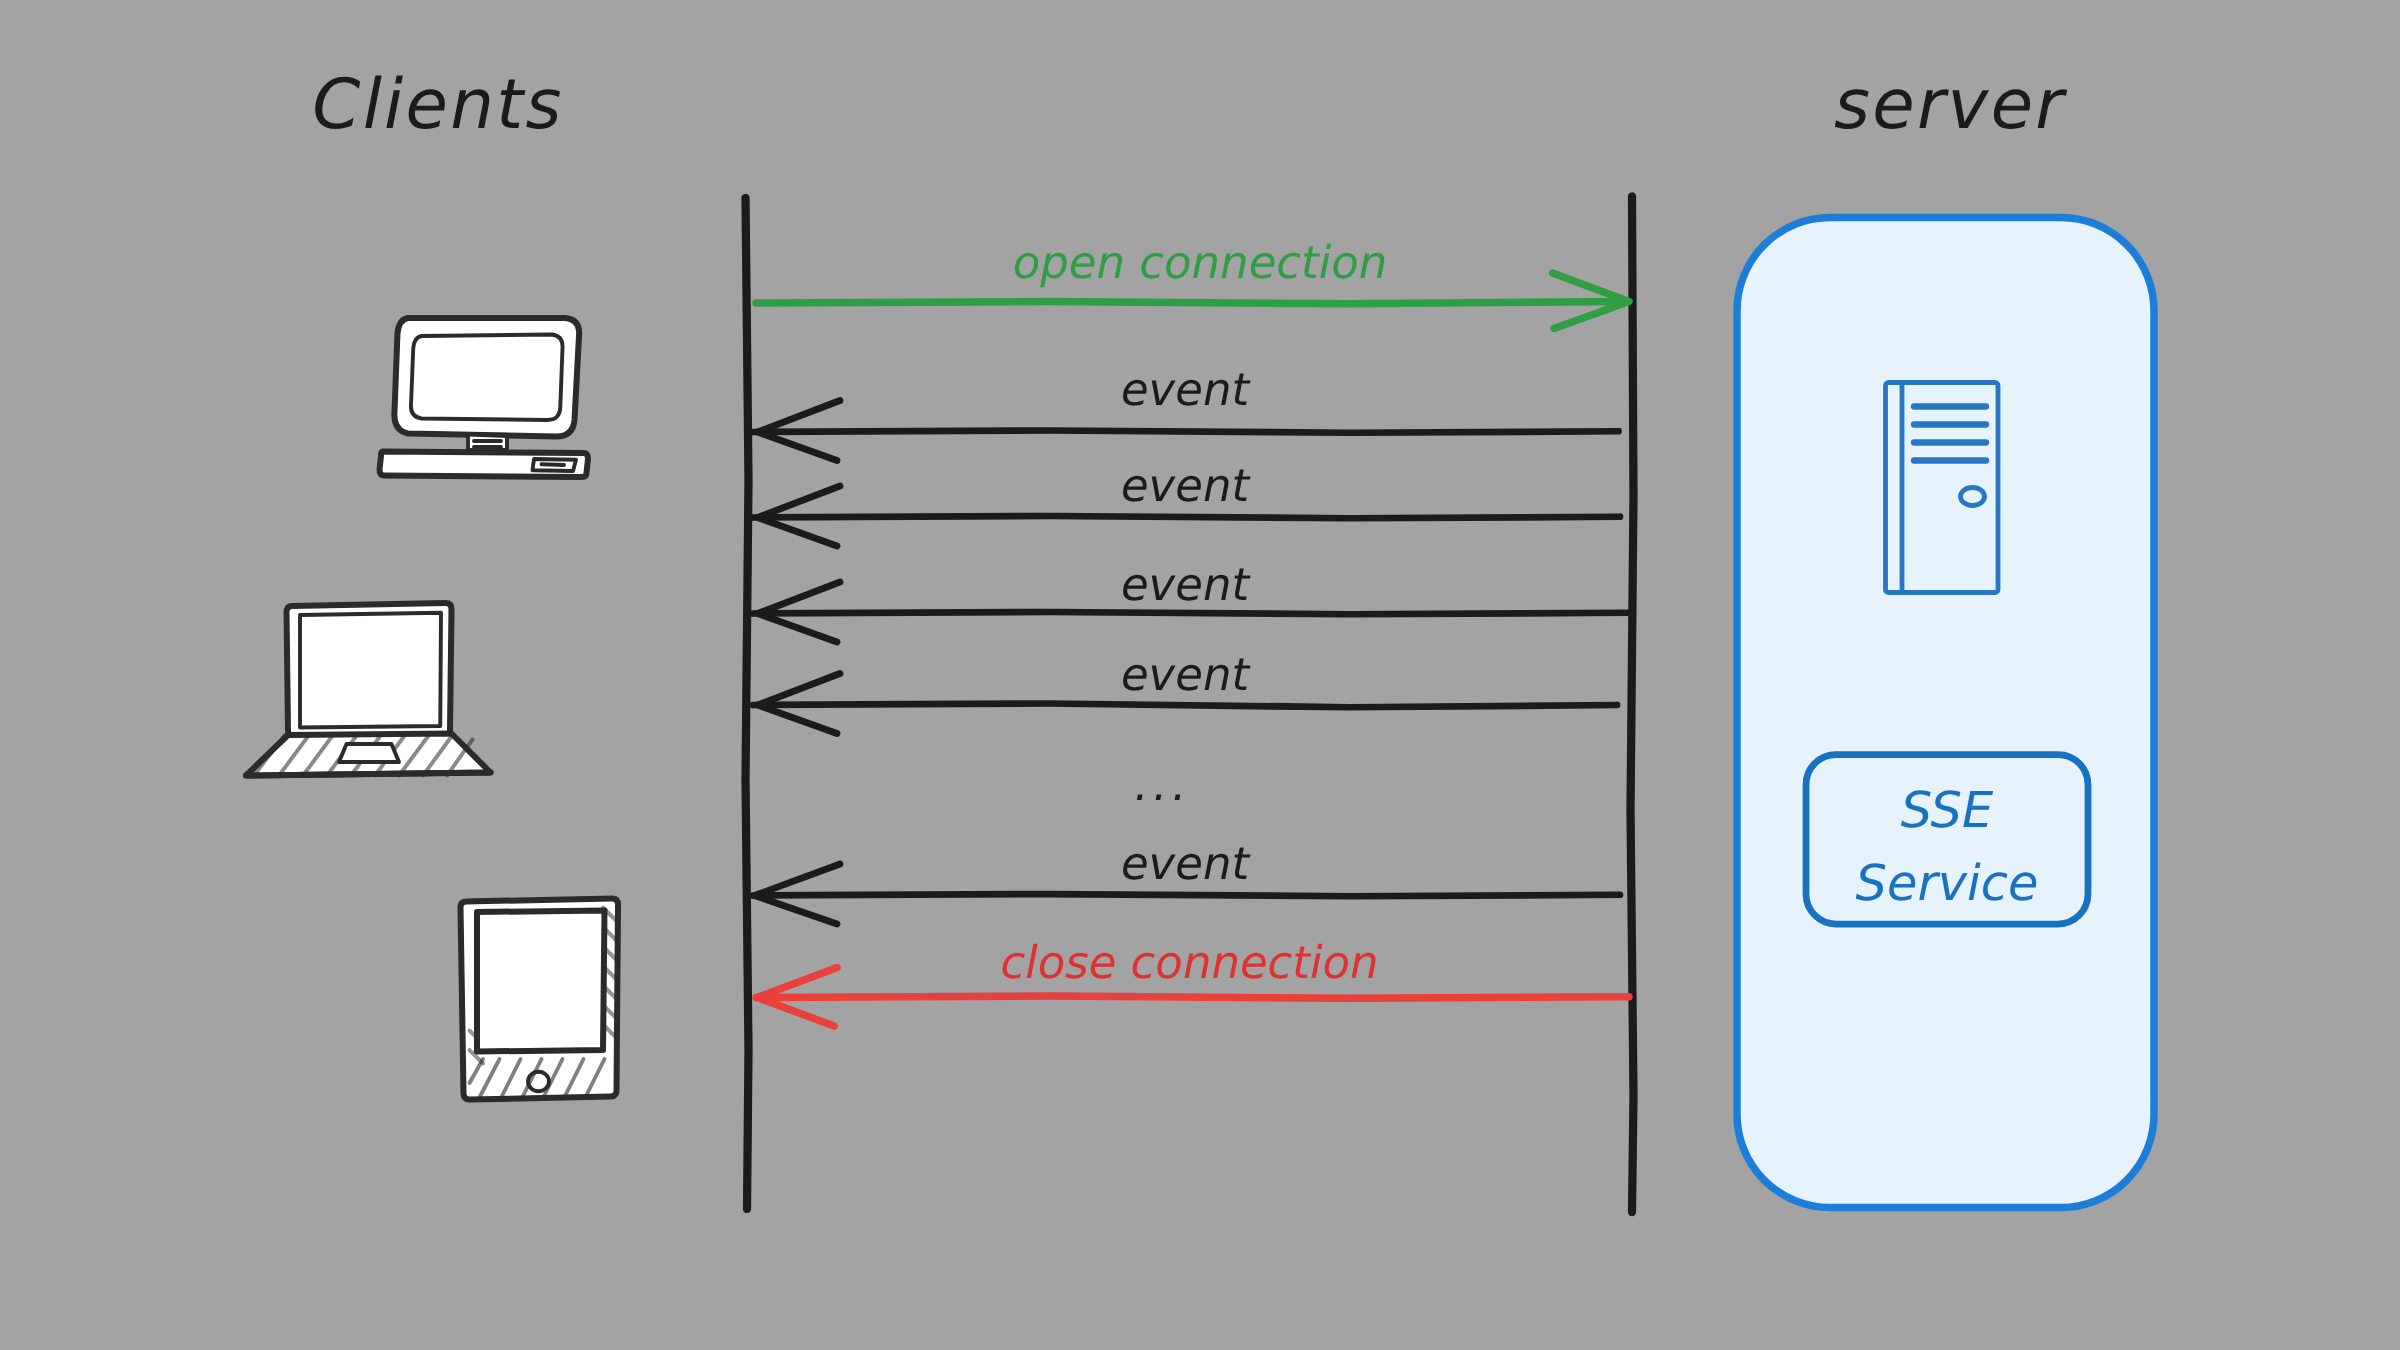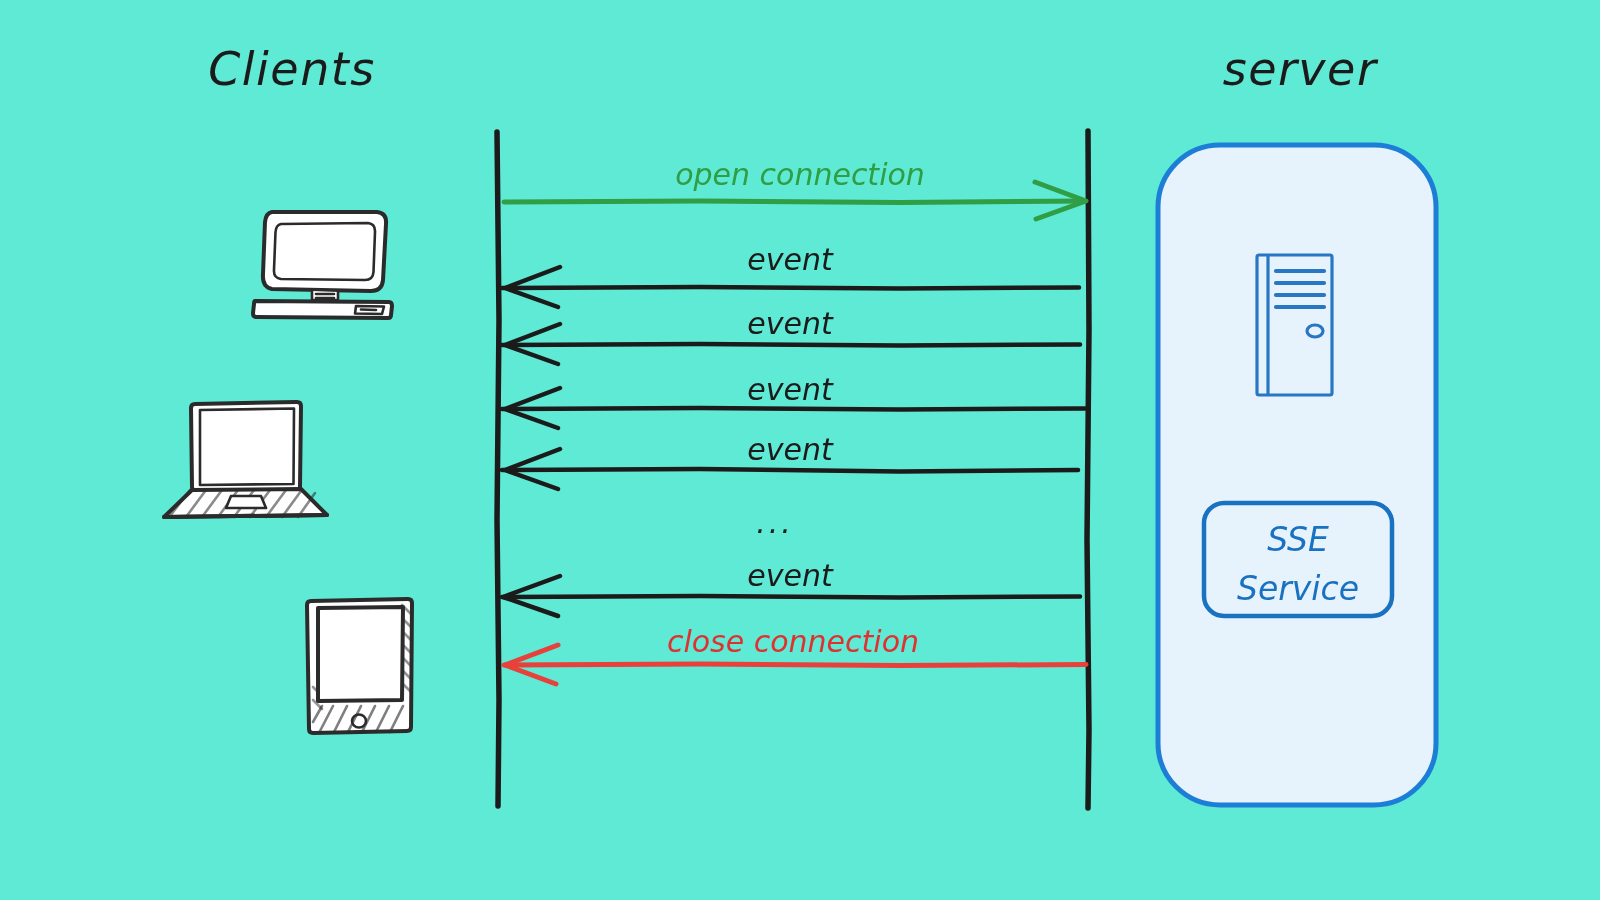--- a/index.html
+++ b/index.html
@@ -11,21 +11,21 @@
   body {
     width: 1600px;
     height: 900px;
     overflow: hidden;
     font-family: "DejaVu Sans", sans-serif;
   }
   #canvas {
     position: relative;
     width: 1600px;
     height: 900px;
-    background: #5eead4;
+    background: #a3a3a3;
   }
   svg#diagram {
     position: absolute;
     left: 0;
     top: 0;
     width: 1600px;
     height: 900px;
     display: block;
   }
   .hand-text {

